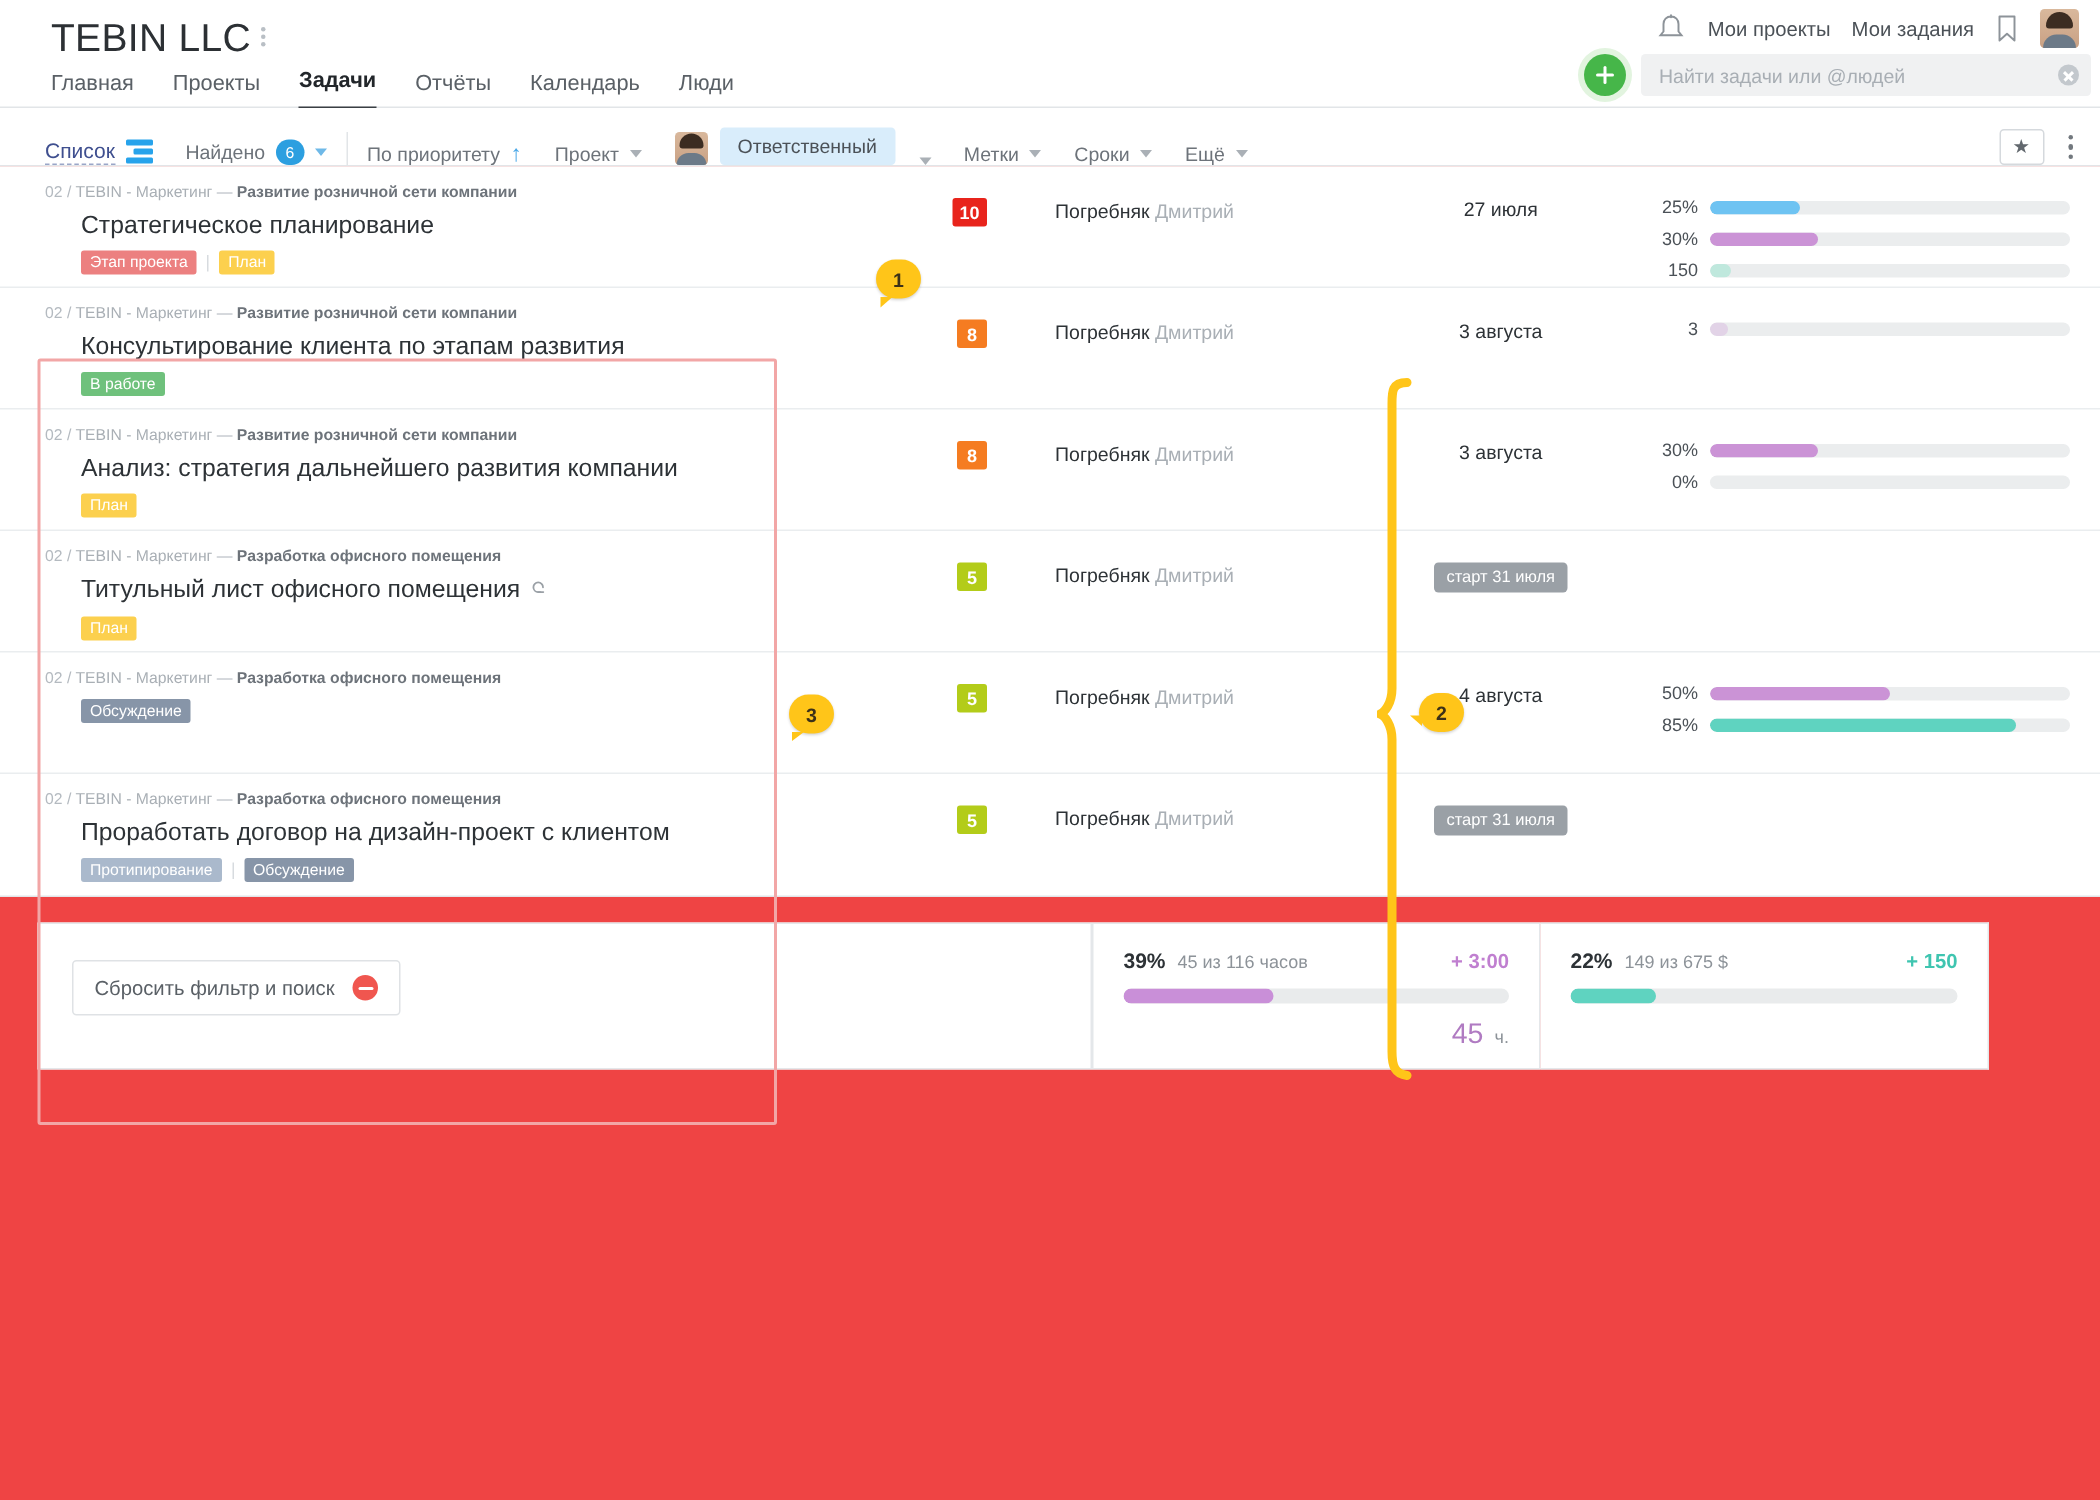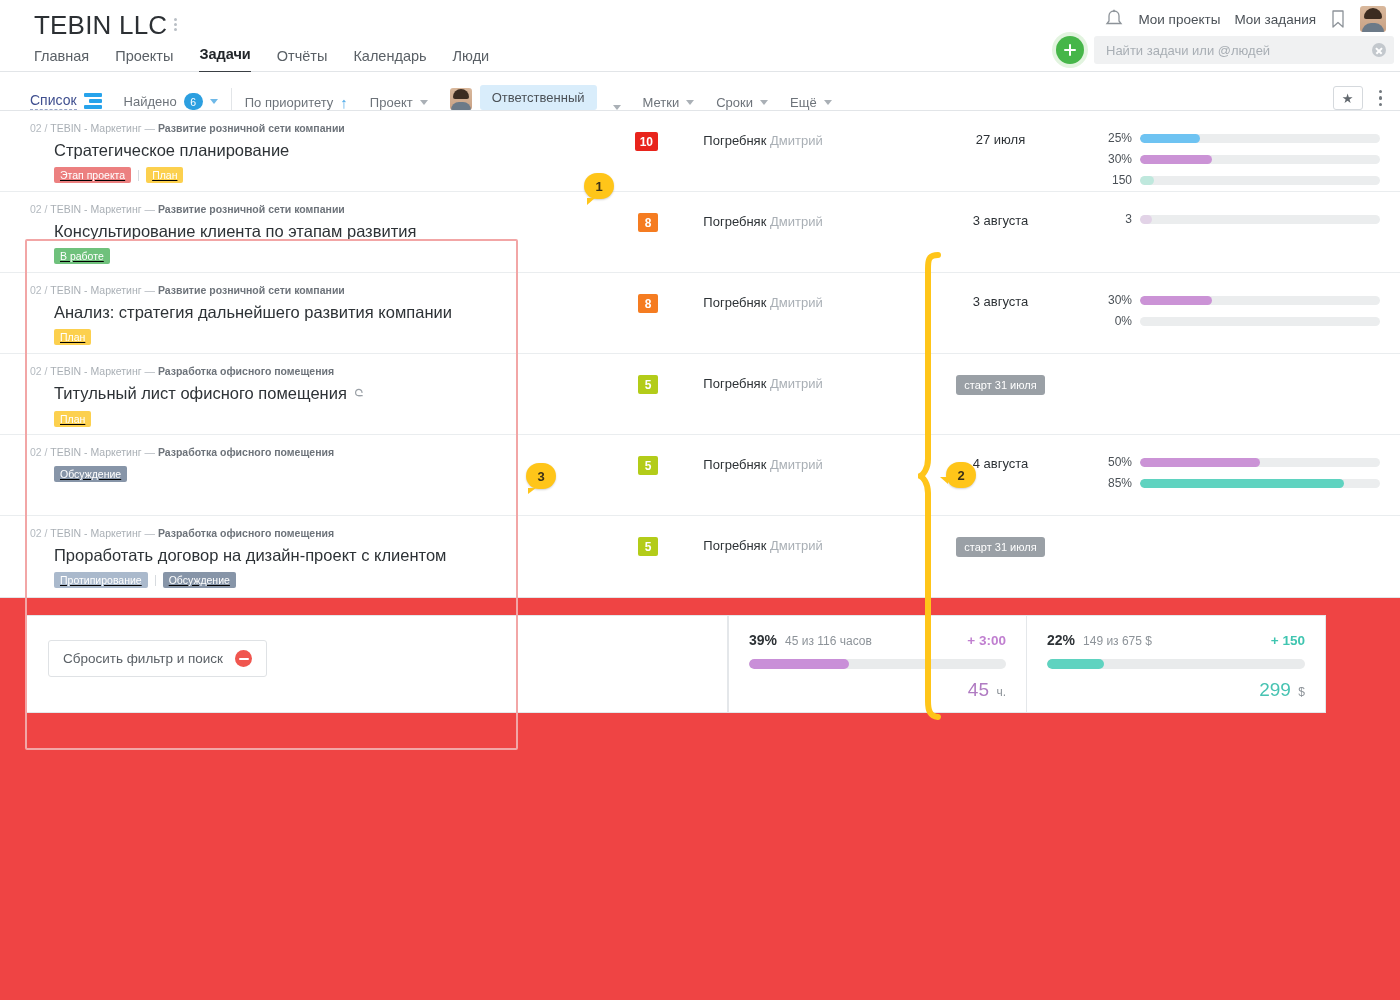--- a/index.html
+++ b/index.html
@@ -166,21 +166,21 @@
   .row:last-child { border-bottom: none; }
 
   .col-main { width: 518px; padding: 11px 16px 0 30px; position:relative; }
   .crumb { font-size: 10.5px; line-height:13px; color:#b4bac0; white-space:nowrap; }
   .crumb .c-strong { color:#6d737a; font-weight:bold; }
   .crumb .c-mid { color:#a9afb5; }
   .task-title {
     font-size: 16.5px; color:#2d3236; margin: 5px 0 0 24px; line-height: 20px; font-weight: 400;
   }
   .clip { color:#9aa0a6; font-size:15px; margin-left:4px; }
-  .tags { margin: 7px 0 0 24px; display:flex; align-items:center; gap: 7px; text-decoration: underline; }
+  .tags { margin: 7px 0 0 24px; display:flex; align-items:center; gap: 7px; }
   .tag {
     font-size: 10.5px; color:#fff; border-radius: 2px; padding: 2.5px 6px; line-height: 11px;
     display:inline-block; white-space:nowrap;
   }
   .tag-divider { width:1px; height:11px; background:#d7dbdf; display:inline-block; }
 
   .col-prio { width: 140px; display:flex; justify-content:flex-end; padding-top: 21px; }
   .prio {
     color:#fff; font-size:12px; font-weight:bold; border-radius:2px;
     min-width: 20px; height: 19px; display:inline-flex; align-items:center; justify-content:center;
@@ -573,21 +573,17 @@
 
       <div class="panel stat">
         <div class="stat-head">
           <span class="stat-pct">22%</span>
           <span class="stat-sub">149 из 675 $</span>
           <span class="stat-delta" id="delta1" style="color: rgb(63, 197, 176);">+ 150</span>
         </div>
         <div class="stat-track">
           <div class="stat-fill" id="fill1" style="width: 22%; background: rgb(95, 211, 192);"></div>
         </div>
-        <div>
-          <span class="stat-big" id="big1" style="color: rgb(71, 195, 178);">299</span>
-          <span class="stat-unit">$</span>
-        </div>
       </div>
     </div>
 
   </div>
 </div>
 
 </body></html>

